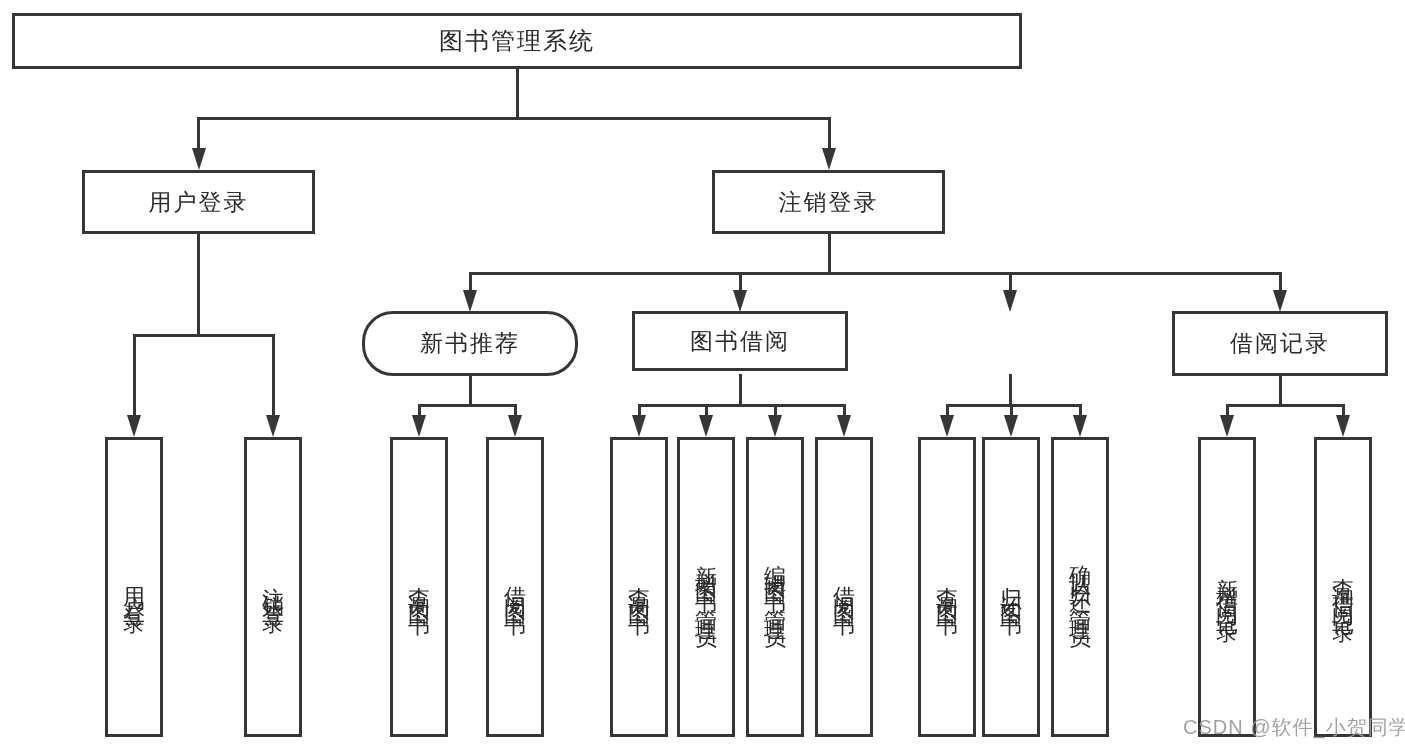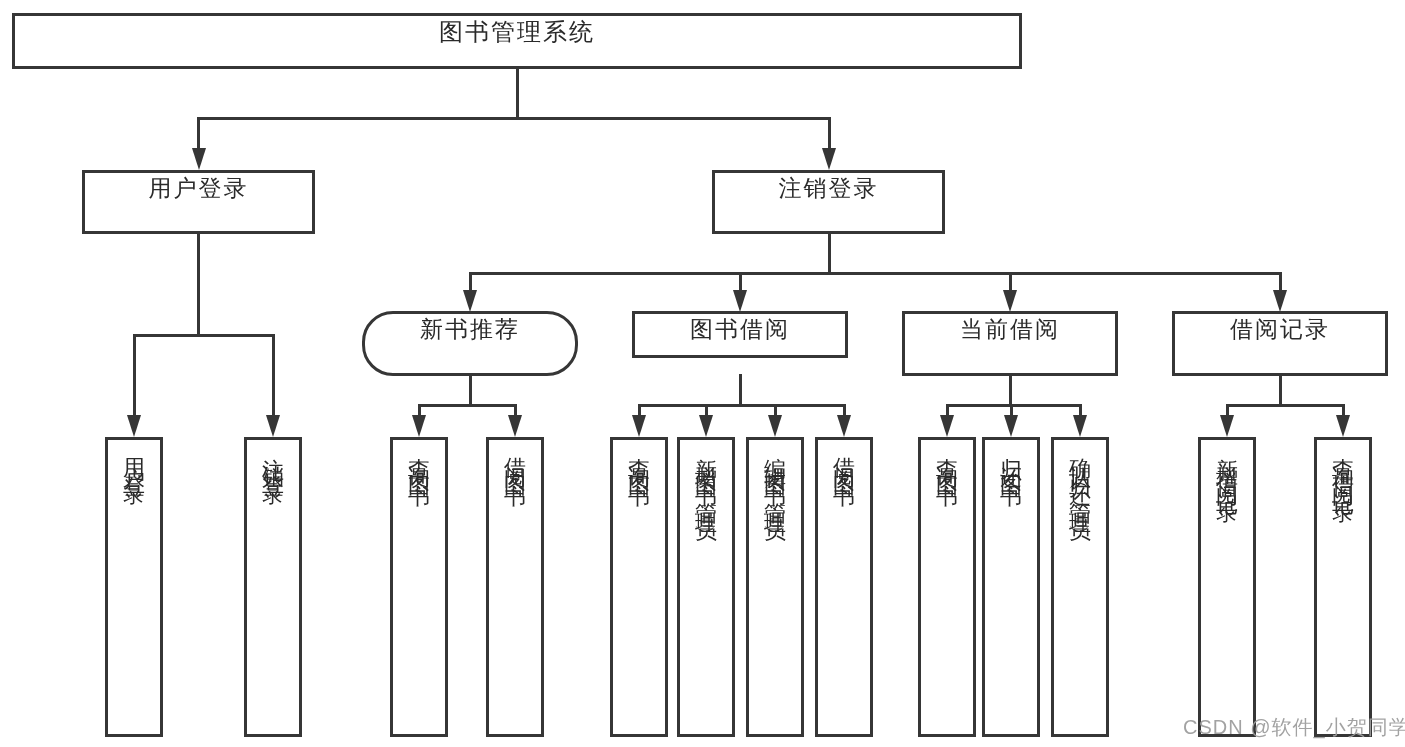--- a/index.html
+++ b/index.html
@@ -20,20 +20,21 @@
     width: 1405px; height: 747px;
     background: var(--bg);
     overflow: hidden;
   }
   .box {
     position: absolute;
     box-sizing: border-box;
     border: 3px solid var(--line);
     background: var(--bg);
     display: flex;
+    align-items: center;
     justify-content: center;
     color: var(--text);
   }
   .hbox span {
     font-size: 23px;
     letter-spacing: 2px;
     white-space: nowrap;
   }
   .root-box span { font-size: 24px; }
   .vbox span {
@@ -101,25 +102,22 @@
   <div class="vl" style="left:738.5px; top:272px; height:20px;"></div>
   <div class="ah" style="left:733px; top:290px;"></div>
   <div class="vl" style="left:1008.5px; top:272px; height:20px;"></div>
   <div class="ah" style="left:1003px; top:290px;"></div>
   <div class="vl" style="left:1278.5px; top:272px; height:20px;"></div>
   <div class="ah" style="left:1273px; top:290px;"></div>
 
   <div class="box hbox" style="left:362px; top:311px; width:216px; height:65px;border-radius:31px;">
     <span>新书推荐</span>
   </div>
-  <div class="box hbox" style="left:632px; top:311px; width:216px; height:47px;">
+  <div class="box hbox" style="left:632px; top:311px; width:216px; height:60px;">
     <span>图书借阅</span>
-  </div>
-  <div class="box hbox" style="left:902px; top:311px; width:216px; height:65px;">
-    <span>当前借阅</span>
   </div>
   <div class="box hbox" style="left:1172px; top:311px; width:216px; height:65px;">
     <span>借阅记录</span>
   </div>
 
   <div class="vl" style="left:468.5px; top:374px; height:32px;"></div>
   <div class="vl" style="left:738.5px; top:374px; height:32px;"></div>
   <div class="vl" style="left:1008.5px; top:374px; height:32px;"></div>
   <div class="vl" style="left:1278.5px; top:374px; height:32px;"></div>
 

